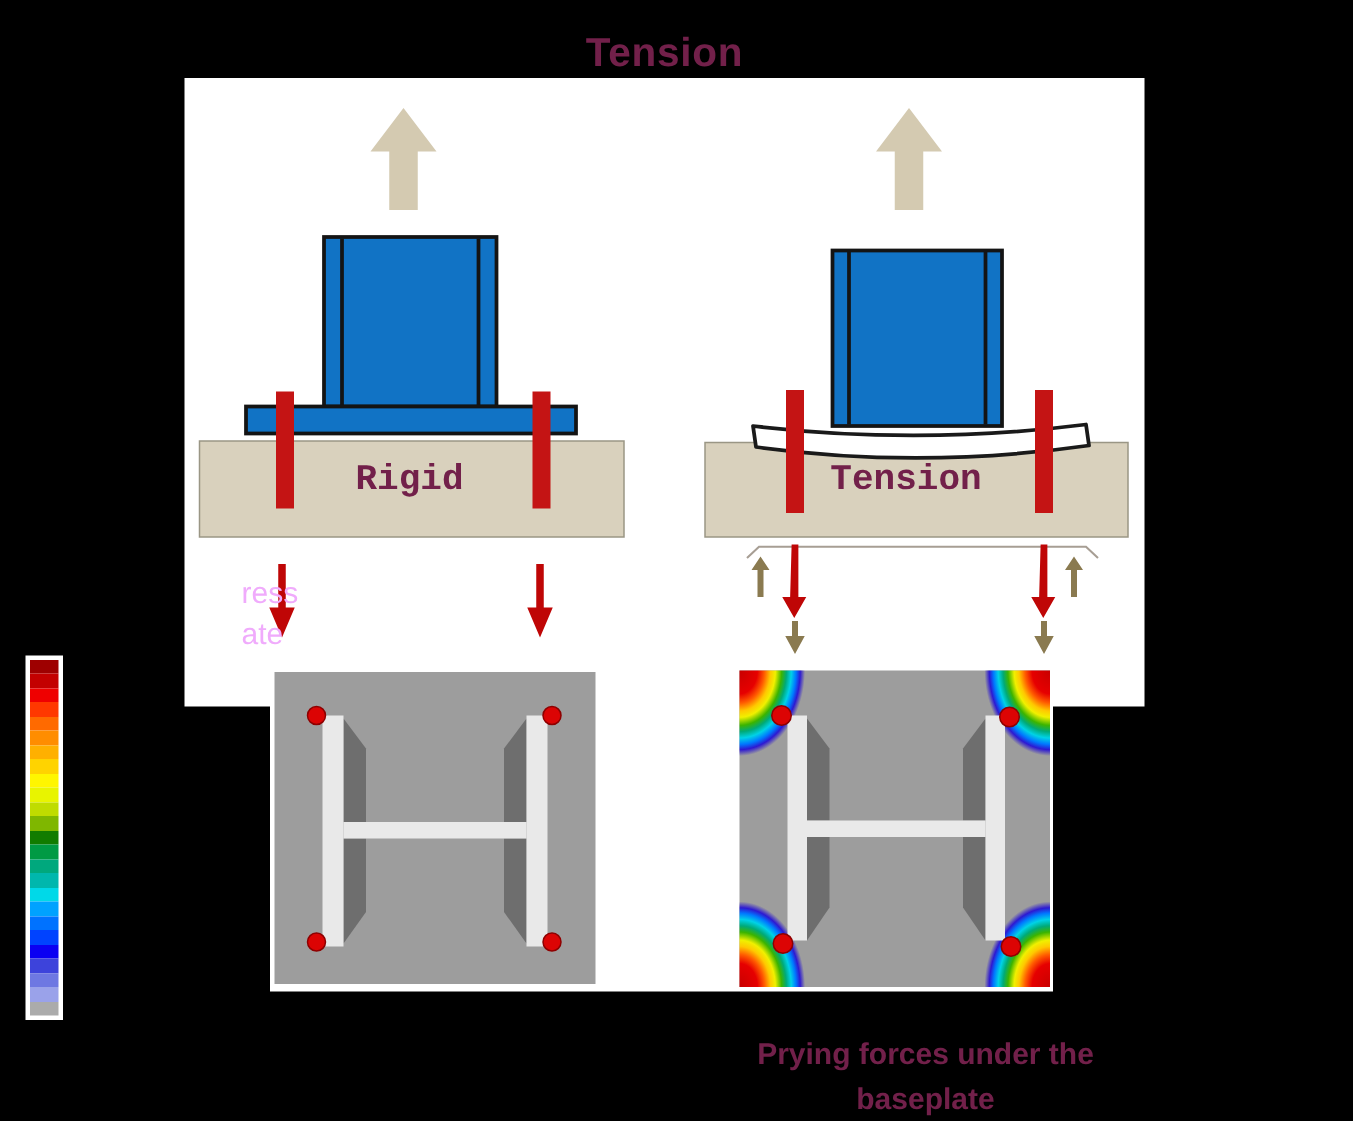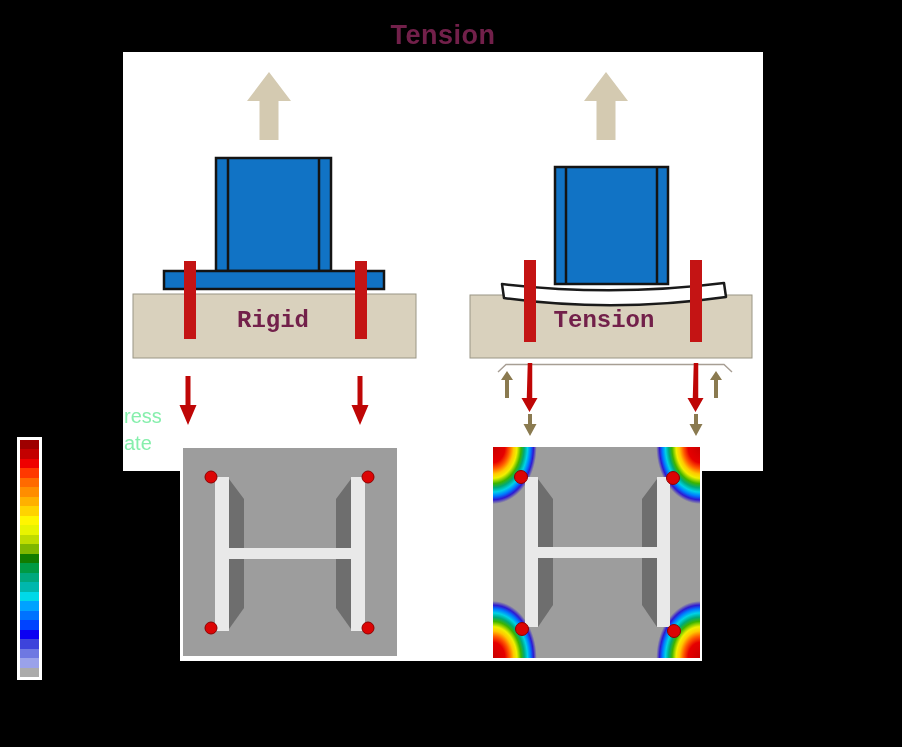--- a/index.html
+++ b/index.html
@@ -29,22 +29,22 @@
   .deform-line{ fill:none; stroke:#a79e94; stroke-width:1.4px; }
 
   .diagram-label {
     position:absolute; width:140px; text-align:center;
     color:var(--maroon,#72204a); font-size:24px; font-weight:700;font-family:Liberation Mono, monospace;
   }
   .label-rigid    { left:203px; top:307px; }
   .label-flexible { left:534px; top:307px; }
 
   .side-note {
-    position:absolute; left:124px; top:403px;
-    color:#86efac; font-size:20px; line-height:27px; white-space:nowrap;
+    position:absolute; left:124px; top:383px;
+    color:#f0abfc; font-size:20px; line-height:27px; white-space:nowrap;padding-left:37px;
   }
 
   .caption {
     position:absolute; top:688px; text-align:center;
     color:var(--maroon,#72204a); font-size:20px; font-weight:700; line-height:30px;
   }
   .caption-left  { left:170px; width:200px; }
   .caption-right { left:502px; width:230px; }
 
   .colorbar-frame {
@@ -177,14 +177,15 @@
   </svg>
 
   <div class="diagram-label label-rigid">Rigid</div>
   <div class="diagram-label label-flexible">Tension</div>
 
   <div class="side-note">
     <div>ress</div>
     <div>ate</div>
   </div>
 
+  <div class="caption caption-right">Prying forces under the baseplate</div>
 
 </div>
 
 </body></html>

